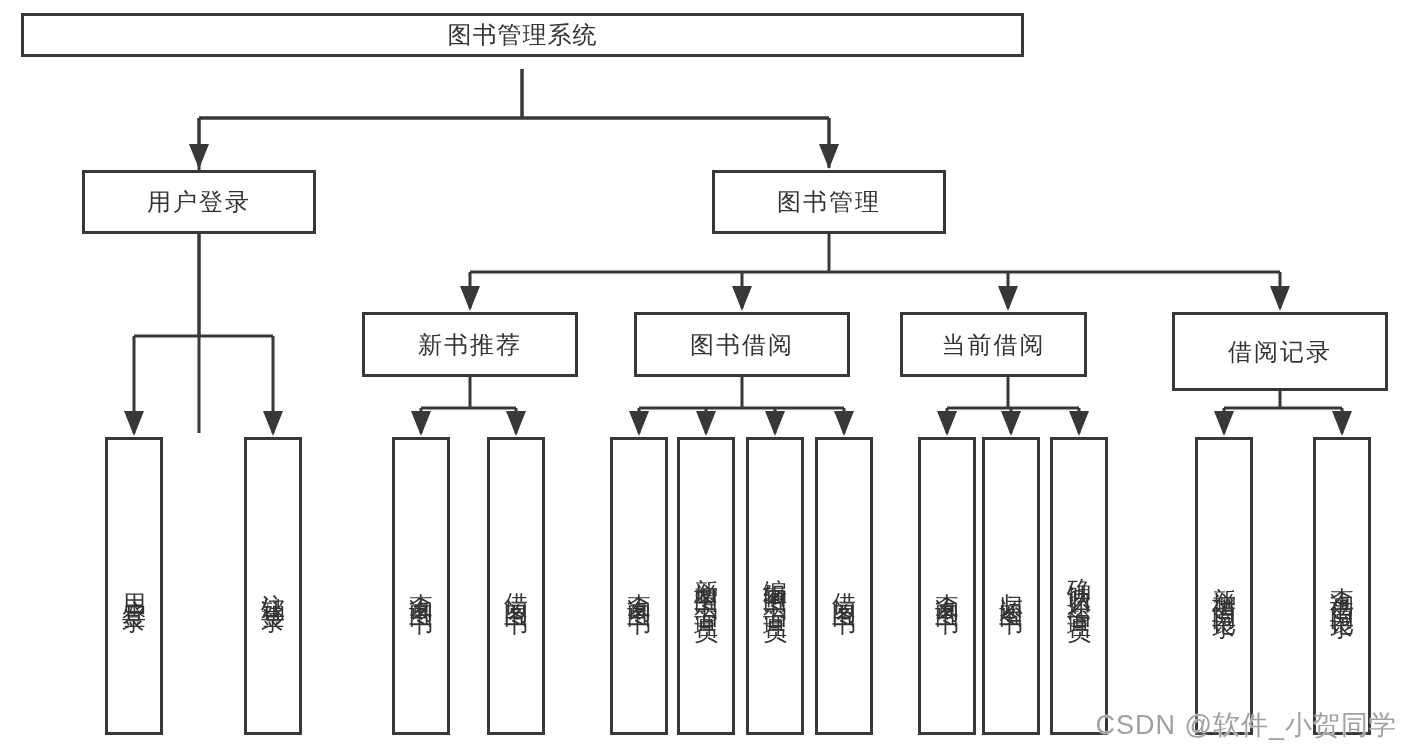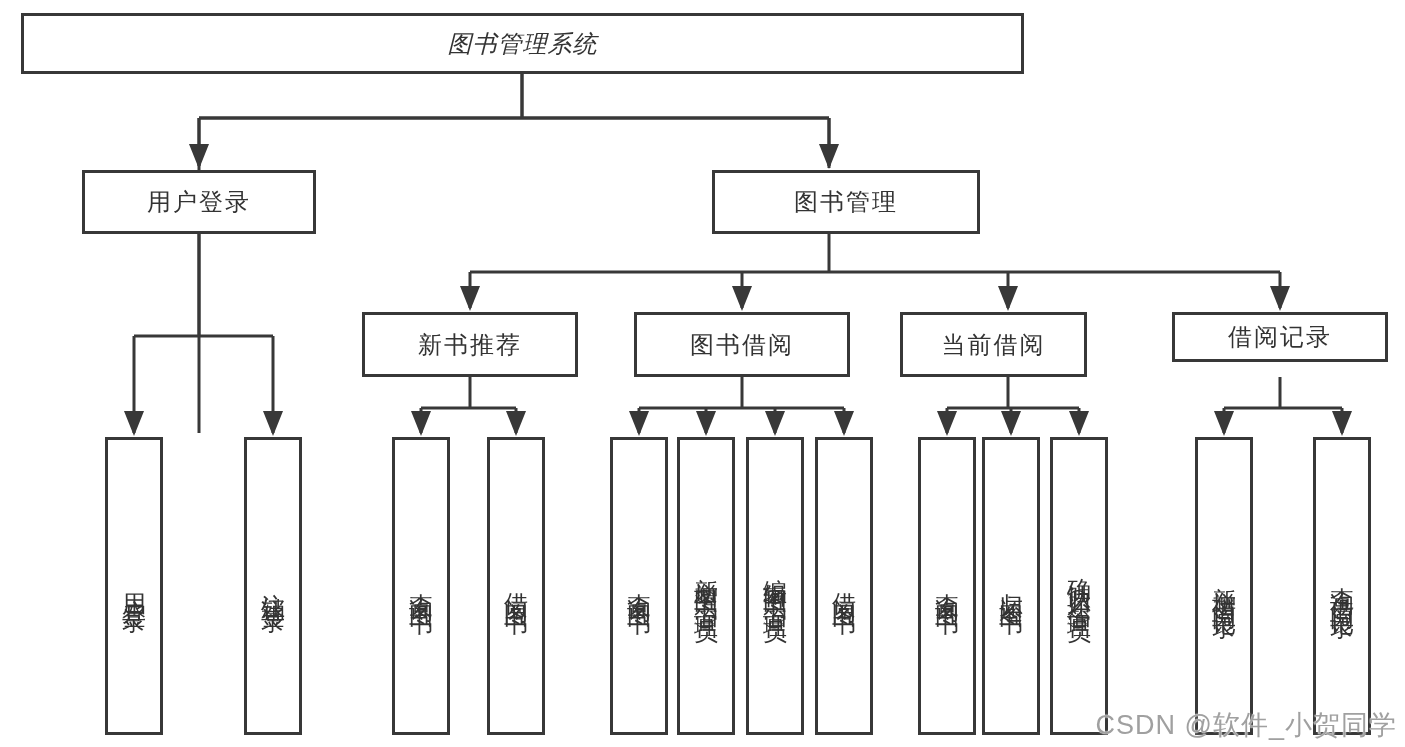--- a/index.html
+++ b/index.html
@@ -66,41 +66,41 @@
       <polygon points="765,411 785,411 775,436"></polygon>
       <polygon points="834,411 854,411 844,436"></polygon>
       <polygon points="937,411 957,411 947,436"></polygon>
       <polygon points="1001,411 1021,411 1011,436"></polygon>
       <polygon points="1069,411 1089,411 1079,436"></polygon>
       <polygon points="1214,411 1234,411 1224,436"></polygon>
       <polygon points="1332,411 1352,411 1342,436"></polygon>
     </g>
   </svg>
 
-  <div class="box root-box" style="left:21px;top:13px;width:1003px;height:61px;font-style:italic;">
+  <div class="box root-box" style="left:21px;top:13px;width:1003px;height:44px;">
     <span>图书管理系统</span>
   </div>
 
   <div class="box lvl-h" style="left:82px;top:170px;width:234px;height:64px;">
     <span>用户登录</span>
   </div>
-  <div class="box lvl-h" style="left:712px;top:170px;width:268px;height:64px;justify-content:center;">
+  <div class="box lvl-h" style="left:712px;top:170px;width:234px;height:64px;justify-content:center;">
     <span>图书管理</span>
   </div>
 
   <div class="box lvl-h" style="left:362px;top:312px;width:216px;height:65px;">
     <span>新书推荐</span>
   </div>
   <div class="box lvl-h" style="left:634px;top:312px;width:216px;height:65px;">
     <span>图书借阅</span>
   </div>
   <div class="box lvl-h" style="left:900px;top:312px;width:187px;height:65px;">
     <span>当前借阅</span>
   </div>
-  <div class="box lvl-h" style="left:1172px;top:312px;width:216px;height:50px;">
+  <div class="box lvl-h" style="left:1172px;top:312px;width:216px;height:79px;">
     <span>借阅记录</span>
   </div>
 
   <div class="box leaf" style="left:105px;">
     <span class="vtext">用户登录</span>
   </div>
   <div class="box leaf" style="left:244px;">
     <span class="vtext">注销登录</span>
   </div>
 

